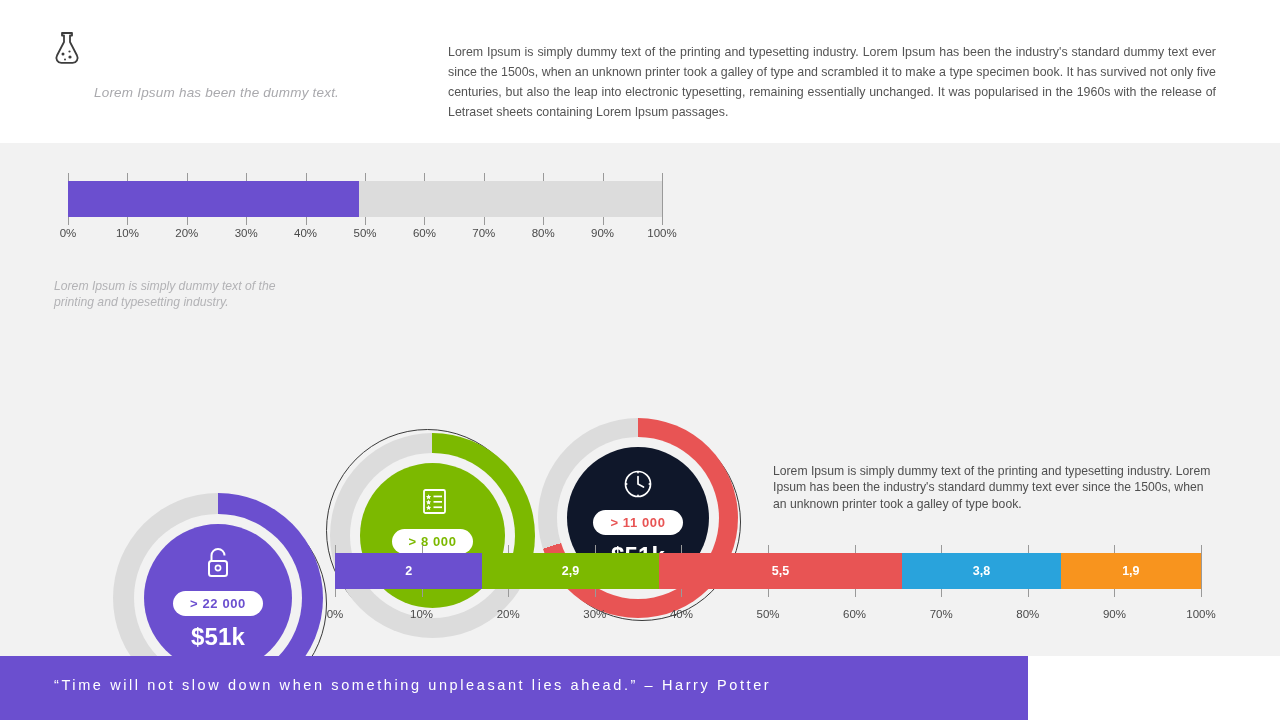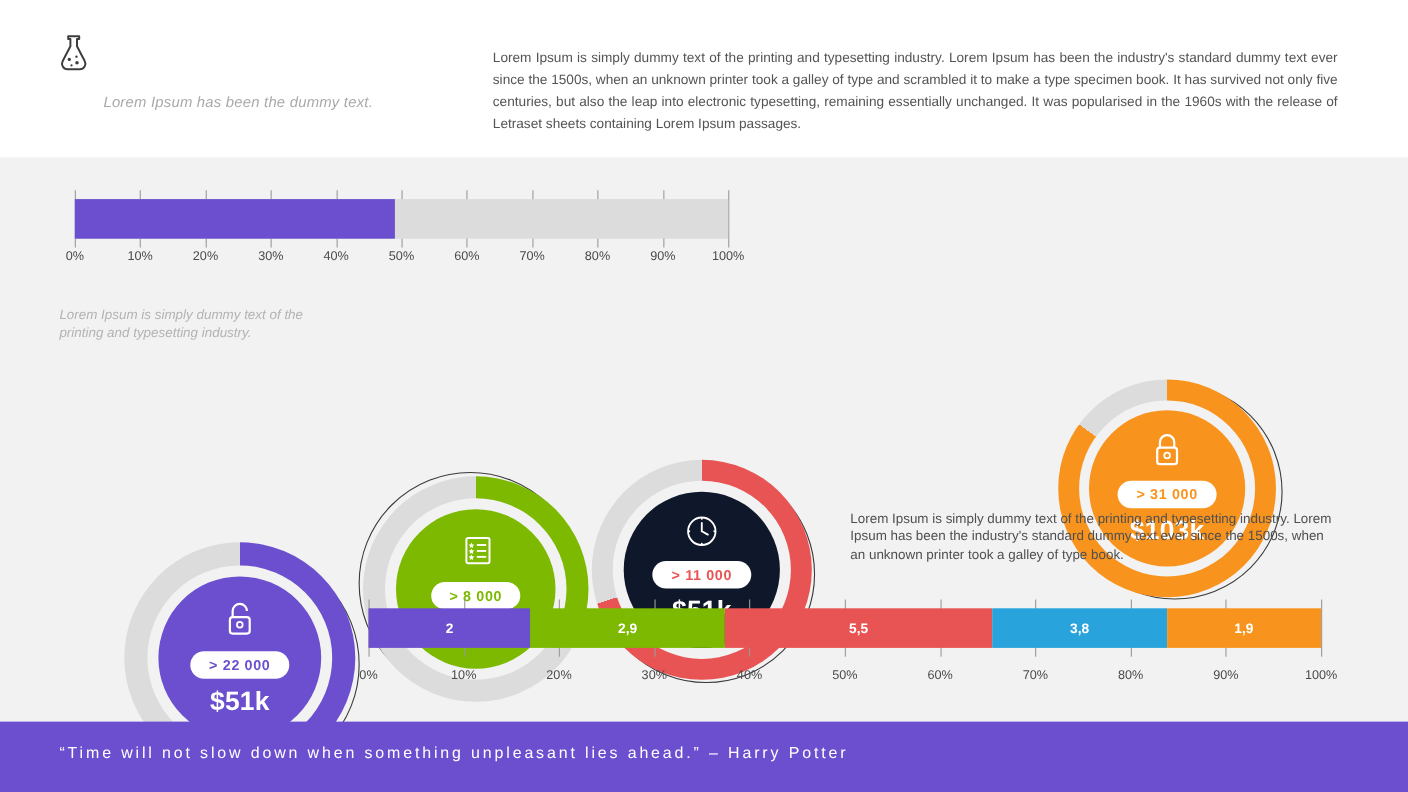--- a/index.html
+++ b/index.html
@@ -204,21 +204,21 @@
   .stack-axis {
     position: absolute;
     left: 335px; top: 465px;
     width: 866px; height: 16px;
   }
 
   
   .footer {
     position: absolute;
     left: 0; top: 656px;
-    width: 1280px; height: 64px;
+    width: 1028px; height: 64px;
     background: #6B4FCF;
   }
   .footer-quote {
     position: absolute;
     left: 54px; top: 21px;
     font-size: 14.5px;
     color: #ffffff;
     letter-spacing: 2.6px;
     white-space: nowrap;
   }
@@ -329,36 +329,20 @@
             <circle cx="5.6" cy="17" r="0.9" fill="#ffffff"></circle>
             <circle cx="28.4" cy="17" r="0.9" fill="#ffffff"></circle>
           </svg>
         </span>
         <span class="donut-pill" style="color:#E85454; font-size:13px; padding:5px 17px; margin-bottom:7px;">&gt; 11 000</span>
         <span class="donut-value" style="font-size:24px;">$51k</span>
       </div>
     </div>
 
 
-    <div class="donut" style="left:962px; top:202px; width:198px; height:198px;">
-      <div class="donut-outline" style="left:8px; top:4px; width:196px; height:196px;"></div>
-      <div class="donut-ring" id="ring-orange" style="left: 0px; top: 0px; width: 198px; height: 198px; background: conic-gradient(rgb(248, 148, 30) 0deg, rgb(248, 148, 30) 306deg, rgb(220, 220, 220) 306deg, rgb(220, 220, 220) 360deg);"></div>
-      <div class="donut-ring-hole" style="left:19px; top:19px; width:160px; height:160px;"></div>
-      <div class="donut-core" style="left:28px; top:28px; width:142px; height:142px; background:#F8941E;">
-        <span class="donut-icon" style="margin-bottom:5px;">
-          <svg width="34" height="36" viewBox="0 0 34 36">
-            <path d="M10.5 16 v-5 a6.5 6.5 0 0 1 13 0 v5" fill="none" stroke="#ffffff" stroke-width="2"></path>
-            <rect x="8" y="16" width="18" height="15" rx="2.5" fill="none" stroke="#ffffff" stroke-width="2"></rect>
-            <circle cx="17" cy="23" r="2.6" fill="none" stroke="#ffffff" stroke-width="1.6"></circle>
-          </svg>
-        </span>
-        <span class="donut-pill" style="color:#F8941E; font-size:13px; padding:5px 17px; margin-bottom:7px;">&gt; 31 000</span>
-        <span class="donut-value" style="font-size:24px;">$103k</span>
-      </div>
-    </div>
 
     <div class="right-note">Lorem Ipsum is simply dummy text of the printing and typesetting industry. Lorem Ipsum has been the industry's standard dummy text ever since the 1500s, when an unknown printer took a galley of type book.</div>
 
     <div class="stack-gridlines" id="stack-gridlines">
         <div class="gridline" style="left: 0%;"></div>
         <div class="gridline" style="left: 10%;"></div>
         <div class="gridline" style="left: 20%;"></div>
         <div class="gridline" style="left: 30%;"></div>
         <div class="gridline" style="left: 40%;"></div>
         <div class="gridline" style="left: 50%;"></div>

